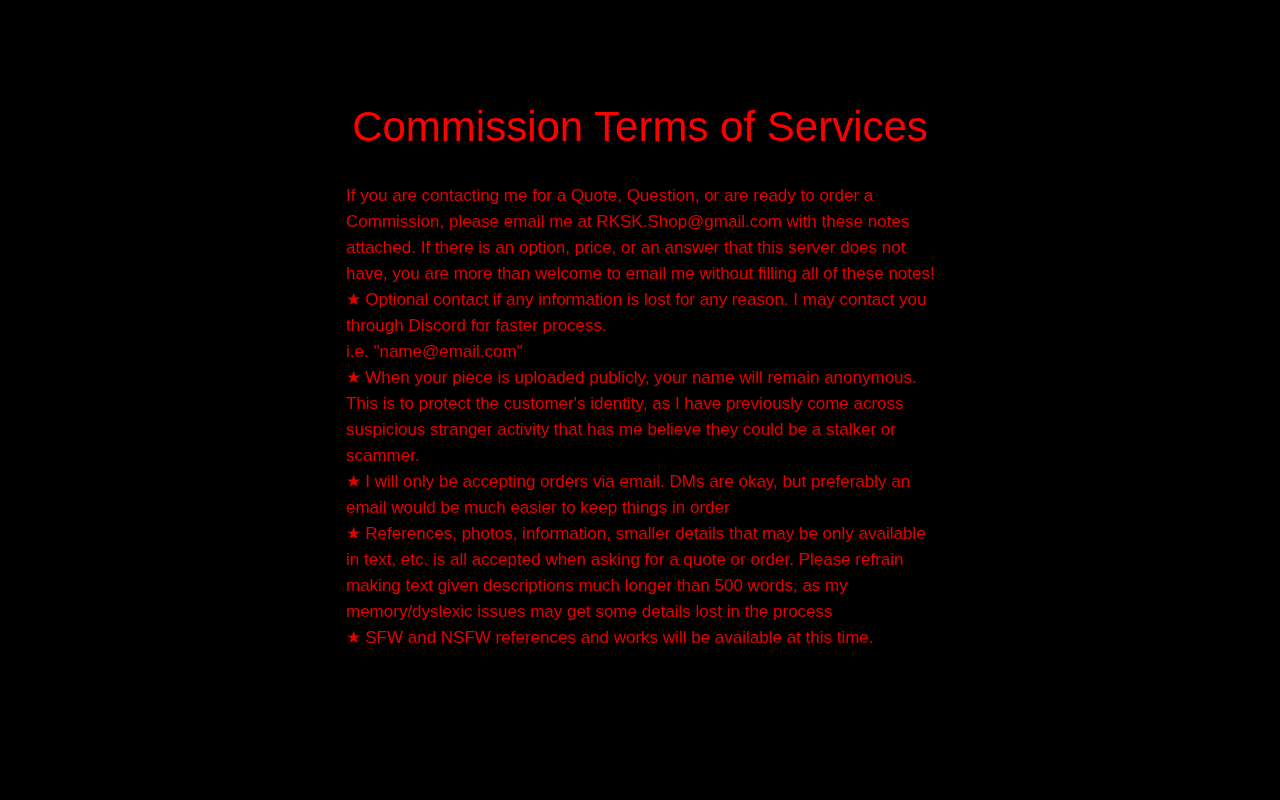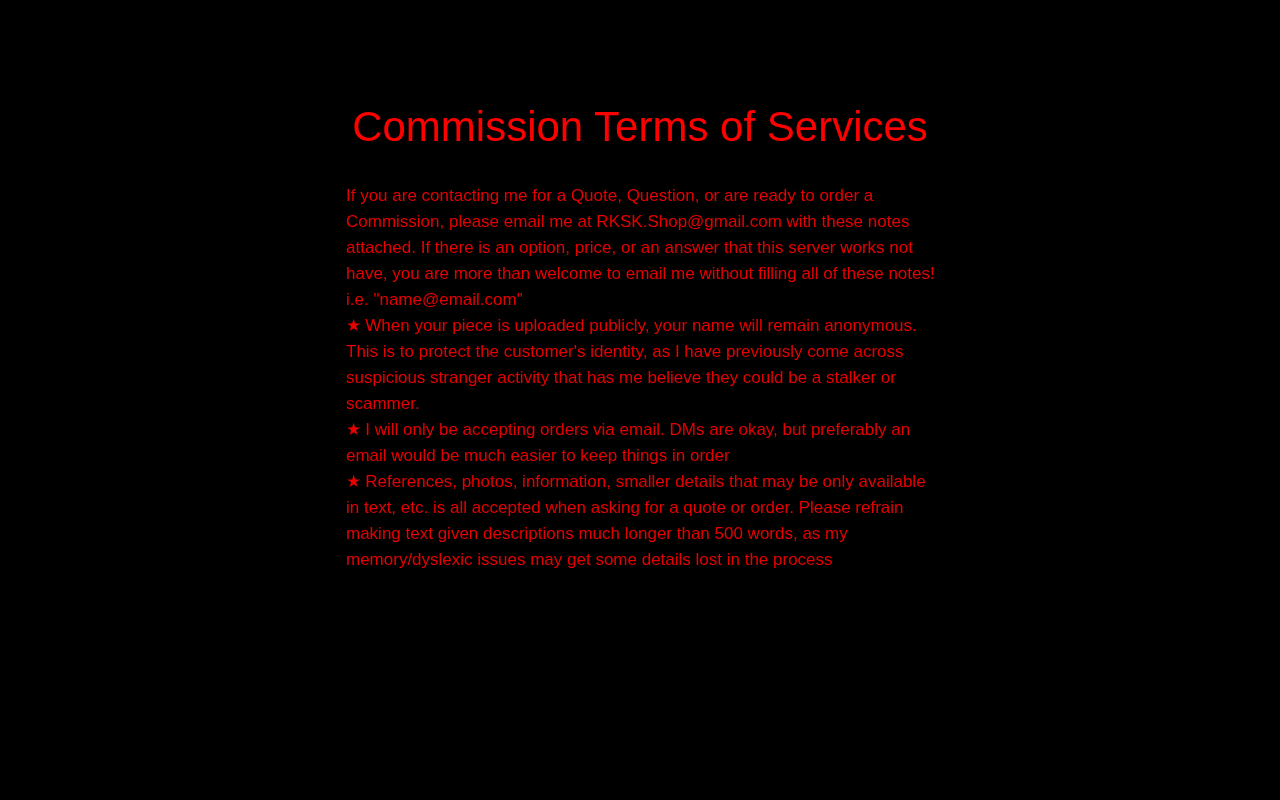--- a/index.html
+++ b/index.html
@@ -48,20 +48,22 @@
       margin-right: 4px;
     }
   </style>
 </head>
 <body>
 
 <div class="page">
   <h1 class="title">Commission Terms of Services</h1>
 
   <div class="content">
-    <p>If you are contacting me for a Quote, Question, or are ready to order a Commission, please email me at RKSK.Shop@gmail.com with these notes attached. If there is an option, price, or an answer that this server works not have, you are more than welcome to email me without filling all of these notes!</p>
+    <p>If you are contacting me for a Quote, Question, or are ready to order a Commission, please email me at RKSK.Shop@gmail.com with these notes attached. If there is an option, price, or an answer that this server does not have, you are more than welcome to email me without filling all of these notes!</p>
 
+    <p><span class="star">★</span><span>Optional contact if any information is lost for any reason. I may contact you through Discord for faster process.</span></p>
     <p>i.e. "name@email.com"</p>
     <p><span class="star">★</span><span>When your piece is uploaded publicly, your name will remain anonymous. This is to protect the customer's identity, as I have previously come across suspicious stranger activity that has me believe they could be a stalker or scammer.</span></p>
     <p><span class="star">★</span><span>I will only be accepting orders via email. DMs are okay, but preferably an email would be much easier to keep things in order</span></p>
     <p><span class="star">★</span><span>References, photos, information, smaller details that may be only available in text, etc. is all accepted when asking for a quote or order. Please refrain making text given descriptions much longer than 500 words, as my memory/dyslexic issues may get some details lost in the process</span></p>
+    <p><span class="star">★</span><span>SFW and NSFW references and works will be available at this time.</span></p>
   </div>
 </div>
 
 </body></html>

